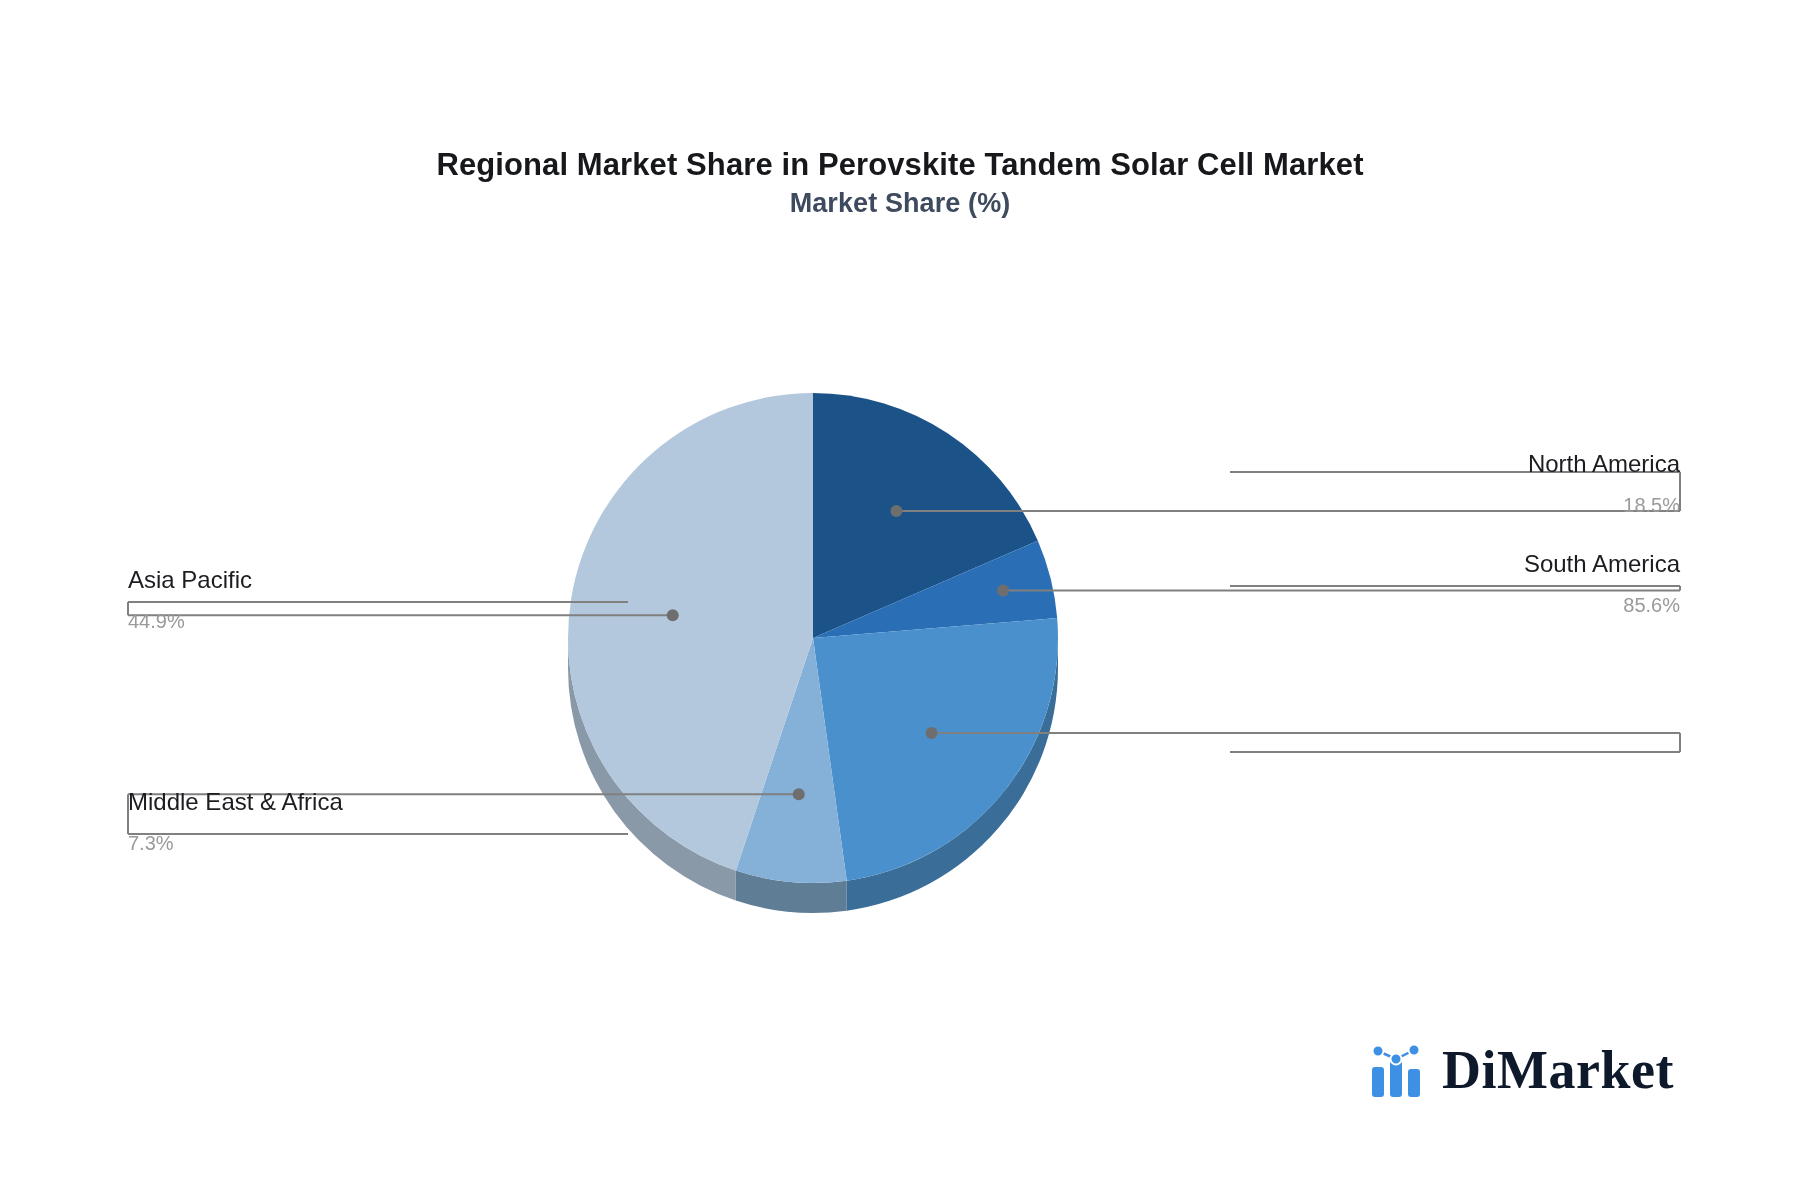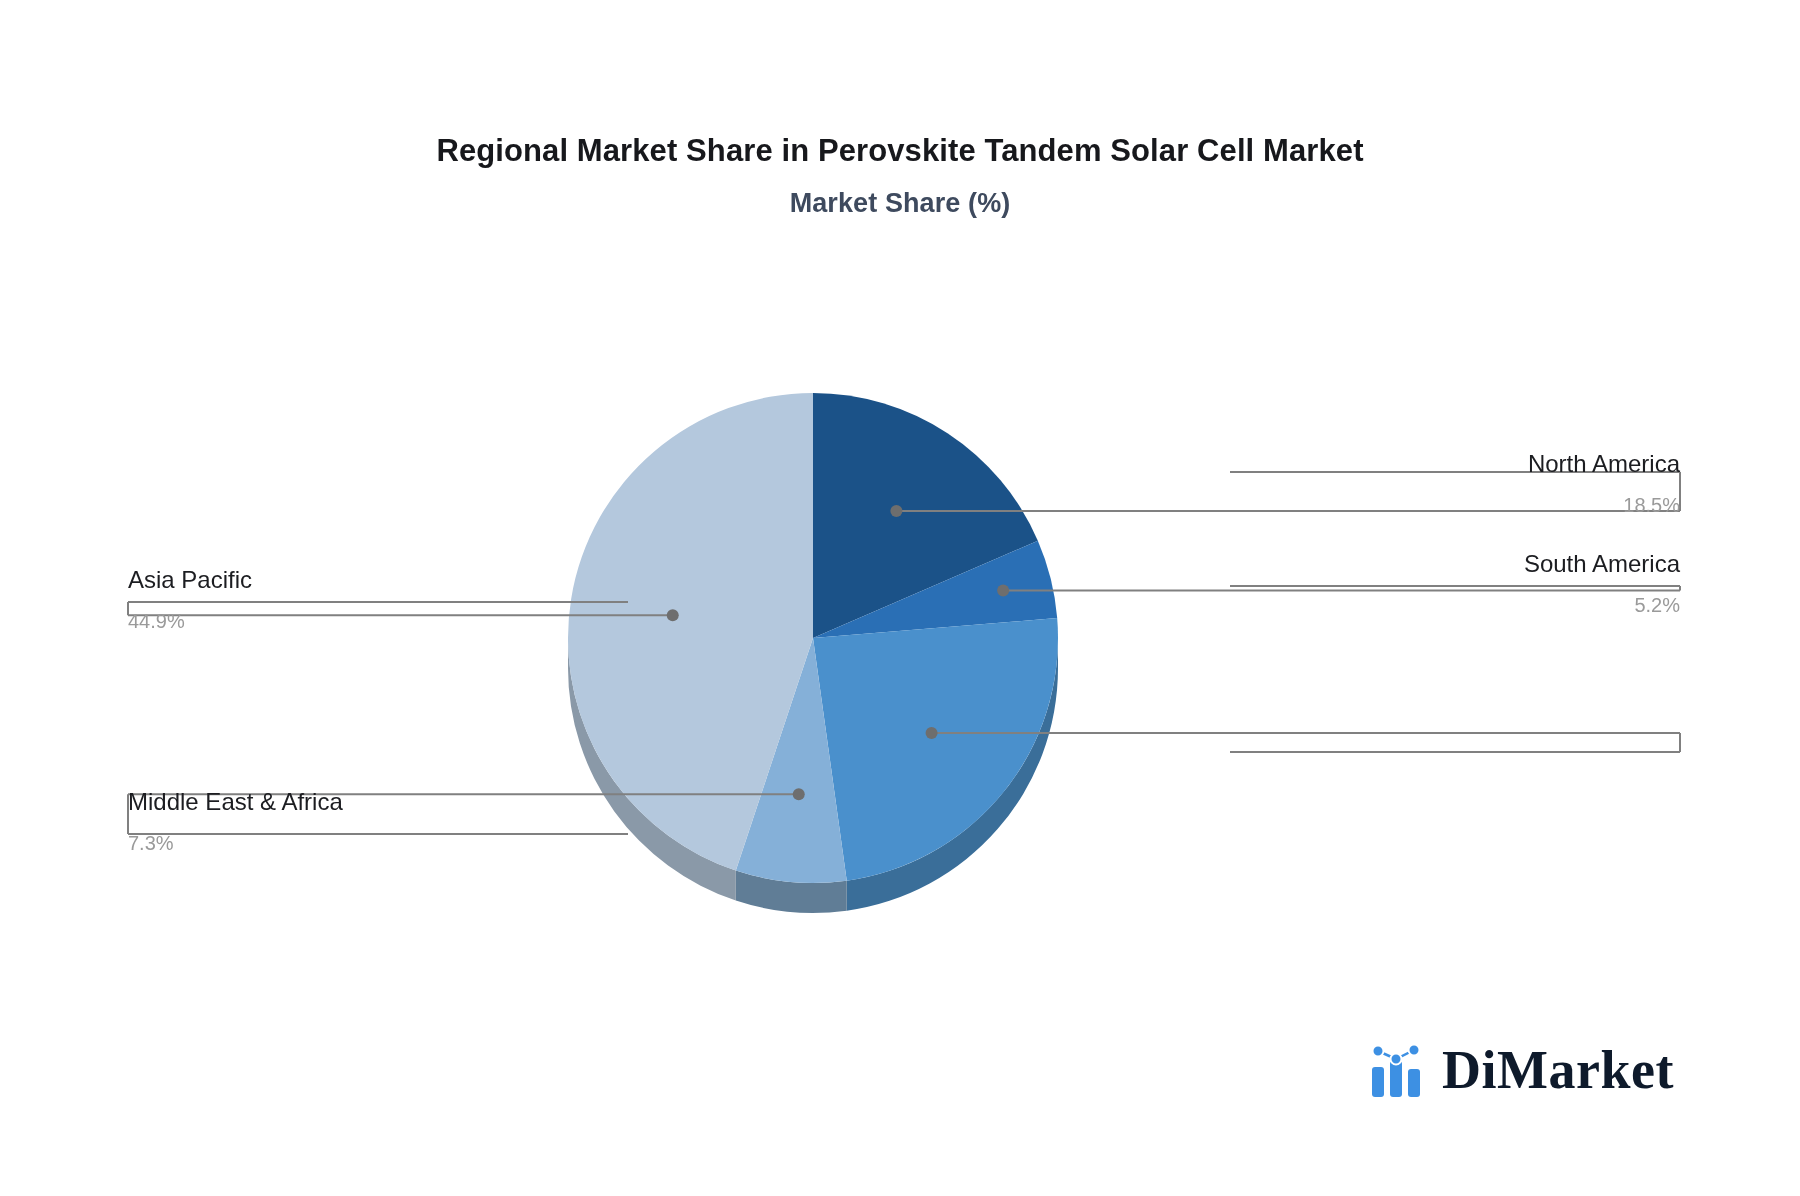--- a/index.html
+++ b/index.html
@@ -15,21 +15,21 @@
     position: relative;
     width: 1800px;
     height: 1196px;
     background: #ffffff;
     overflow: hidden;
   }
   
   #chart-title {
     position: absolute;
     left: 0;
-    top: 133px;
+    top: 147px;
     width: 1800px;
     text-align: center;
     font-size: 31px;
     font-weight: bold;
     color: #17181c;
     letter-spacing: 0.1px;
     white-space: nowrap;
   }
   #chart-subtitle {
     position: absolute;
@@ -124,21 +124,21 @@
       </g>
   </svg>
 
   <div class="callout right" id="co-na" style="left:1230px; top:452px; width:450px;">
     <span class="cat">North America</span>
     <span class="val">18.5%</span>
   </div>
 
   <div class="callout right" id="co-sa" style="left:1230px; top:552px; width:450px;">
     <span class="cat">South America</span>
-    <span class="val">5.2%</span>
+    <span class="val">85.6%</span>
   </div>
 
 
   <div class="callout left" id="co-ap" style="left:128px; top:568px; width:500px;">
     <span class="cat">Asia Pacific</span>
     <span class="val">44.9%</span>
   </div>
 
   <div class="callout left" id="co-mea" style="left:128px; top:790px; width:500px;">
     <span class="cat">Middle East &amp; Africa</span>

